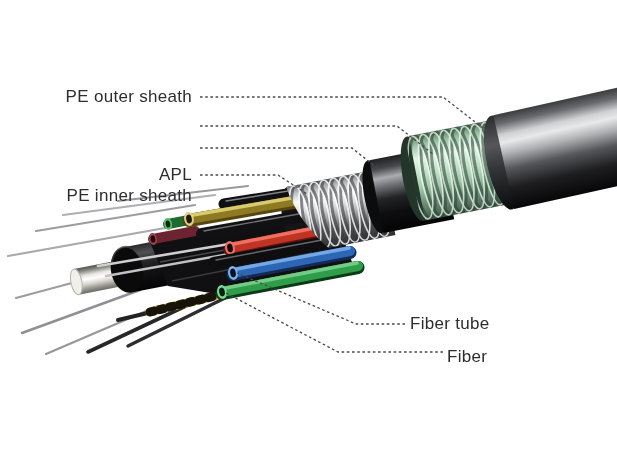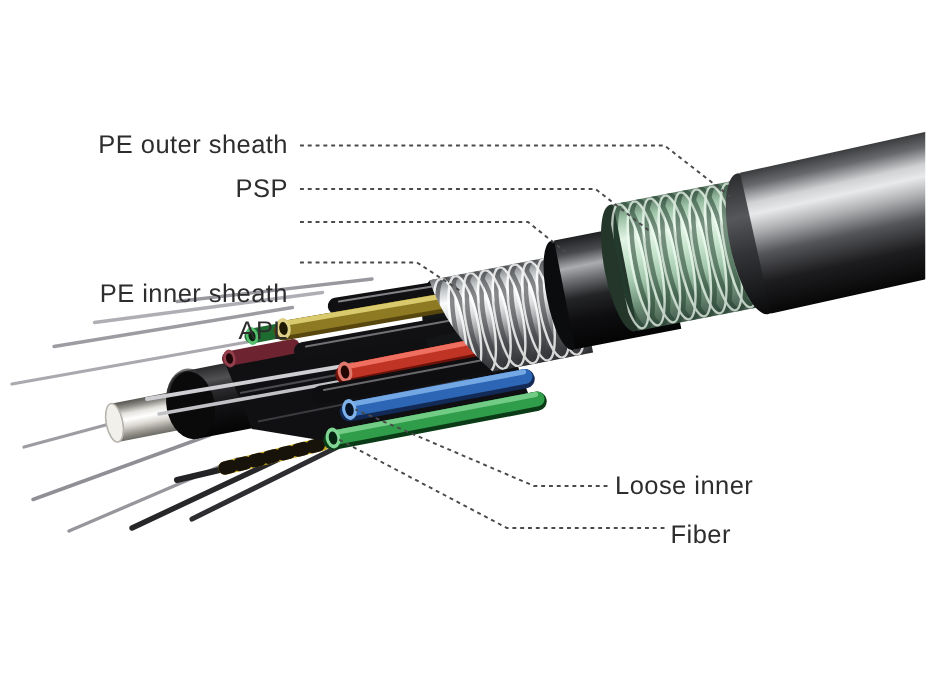--- a/index.html
+++ b/index.html
@@ -4,21 +4,21 @@
 <style>
   html,body{margin:0;padding:0;background:#ffffff;}
   .stage{position:relative;width:617px;height:428px;background:#ffffff;overflow:hidden;
          font-family:"Liberation Sans", sans-serif;}
   .stage svg{position:absolute;left:0;top:0;}
   .lbl{position:absolute;font-size:17px;line-height:18px;color:#2d2d2d;letter-spacing:.3px;white-space:nowrap;}
   .lbl.right{text-align:right;width:152px;}
   #lbl-pe-outer{left:40px;top:88px;}
   #lbl-psp{left:40px;top:117px;}
   #lbl-pe-inner{left:40px;top:139px;margin-top:48px;}
-  #lbl-apl{left:40px;top:166px;margin-top:46px;}
+  #lbl-apl{left:40px;top:166px;}
   #lbl-loose{left:410px;top:315px;}
   #lbl-fiber{left:447px;top:348px;}
 </style>
 </head>
 <body>
 
 <div class="stage">
 
 <svg width="617" height="463" viewBox="0 0 617 463">
   <defs>
@@ -251,19 +251,18 @@
     <path d="M 200,97 H 443 L 488,132"></path>
     <path d="M 200,126 H 397 L 433,154"></path>
     <path d="M 200,148 H 352 L 377,168"></path>
     <path d="M 200,175 H 278 L 307,194"></path>
     <path d="M 405,324 H 356 L 237,273"></path>
     <path d="M 443,352 H 338 L 224,292"></path>
   </g>
 </svg>
 
 <div class="lbl right" id="lbl-pe-outer">PE outer sheath</div>
-<div class="lbl right" id="lbl-psp">PSP</div>
 <div class="lbl right" id="lbl-pe-inner">PE inner sheath</div>
 <div class="lbl right" id="lbl-apl">APL</div>
-<div class="lbl" id="lbl-loose">Loose inner</div>
+<div class="lbl" id="lbl-loose">Fiber tube</div>
 <div class="lbl" id="lbl-fiber">Fiber</div>
 
 </div>
 
 </body></html>

